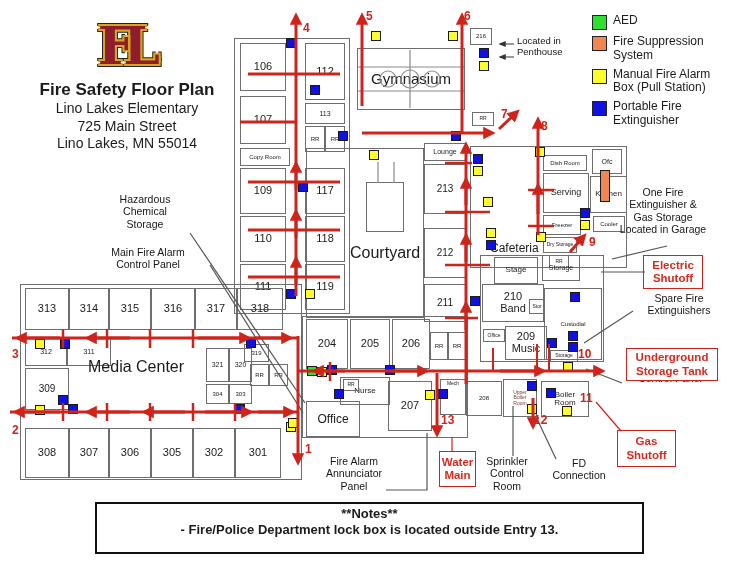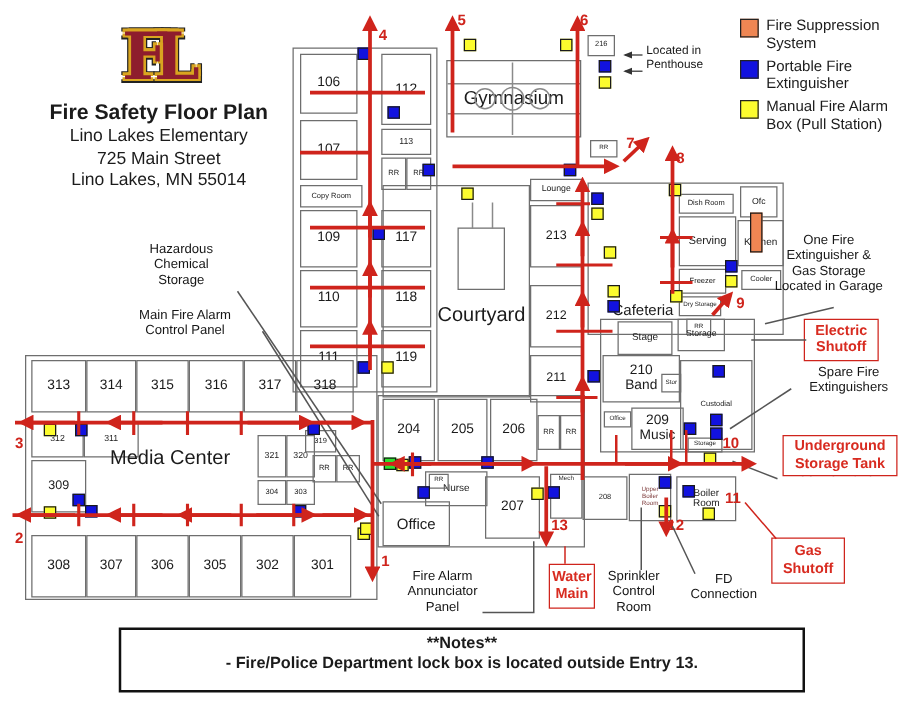--- a/index.html
+++ b/index.html
@@ -47,33 +47,37 @@
     <div id="logo">FL</div>
     <div id="main-title">Fire Safety Floor Plan</div>
     <div class="addr">Lino Lakes Elementary</div>
     <div class="addr">725 Main Street</div>
     <div class="addr">Lino Lakes, MN  55014</div>
   </div>
 
   <div id="legend">
       <div id="legend-items">
         <div class="lg-row">
+          <div class="lg-swatch" style="background: rgb(46, 225, 46);"></div>
+          <div class="lg-label">AED</div>
+        </div>
+        <div class="lg-row">
           <div class="lg-swatch" style="background: rgb(239, 134, 83);"></div>
           <div class="lg-label">Fire Suppression
 System</div>
         </div>
         <div class="lg-row">
+          <div class="lg-swatch" style="background: rgb(252, 252, 46);"></div>
+          <div class="lg-label">Manual Fire Alarm
+Box (Pull Station)</div>
+        </div>
+        <div class="lg-row">
           <div class="lg-swatch" style="background: rgb(18, 18, 223);"></div>
           <div class="lg-label">Portable Fire
 Extinguisher</div>
-        </div>
-        <div class="lg-row">
-          <div class="lg-swatch" style="background: rgb(252, 252, 46);"></div>
-          <div class="lg-label">Manual Fire Alarm
-Box (Pull Station)</div>
         </div>
       </div>
     </div>
 
   <div id="plan">
       <div class="outline" style="left: 20px; top: 284px; width: 282px; height: 196px;"></div>
       <div class="outline" style="left: 234px; top: 38px; width: 116px; height: 276px;"></div>
       <div class="outline" style="left: 306px; top: 148px; width: 118px; height: 170px;"></div>
       <div class="outline" style="left: 470px; top: 146px; width: 157px; height: 122px;"></div>
       <div class="outline" style="left: 480px; top: 255px; width: 124px; height: 107px;"></div>

